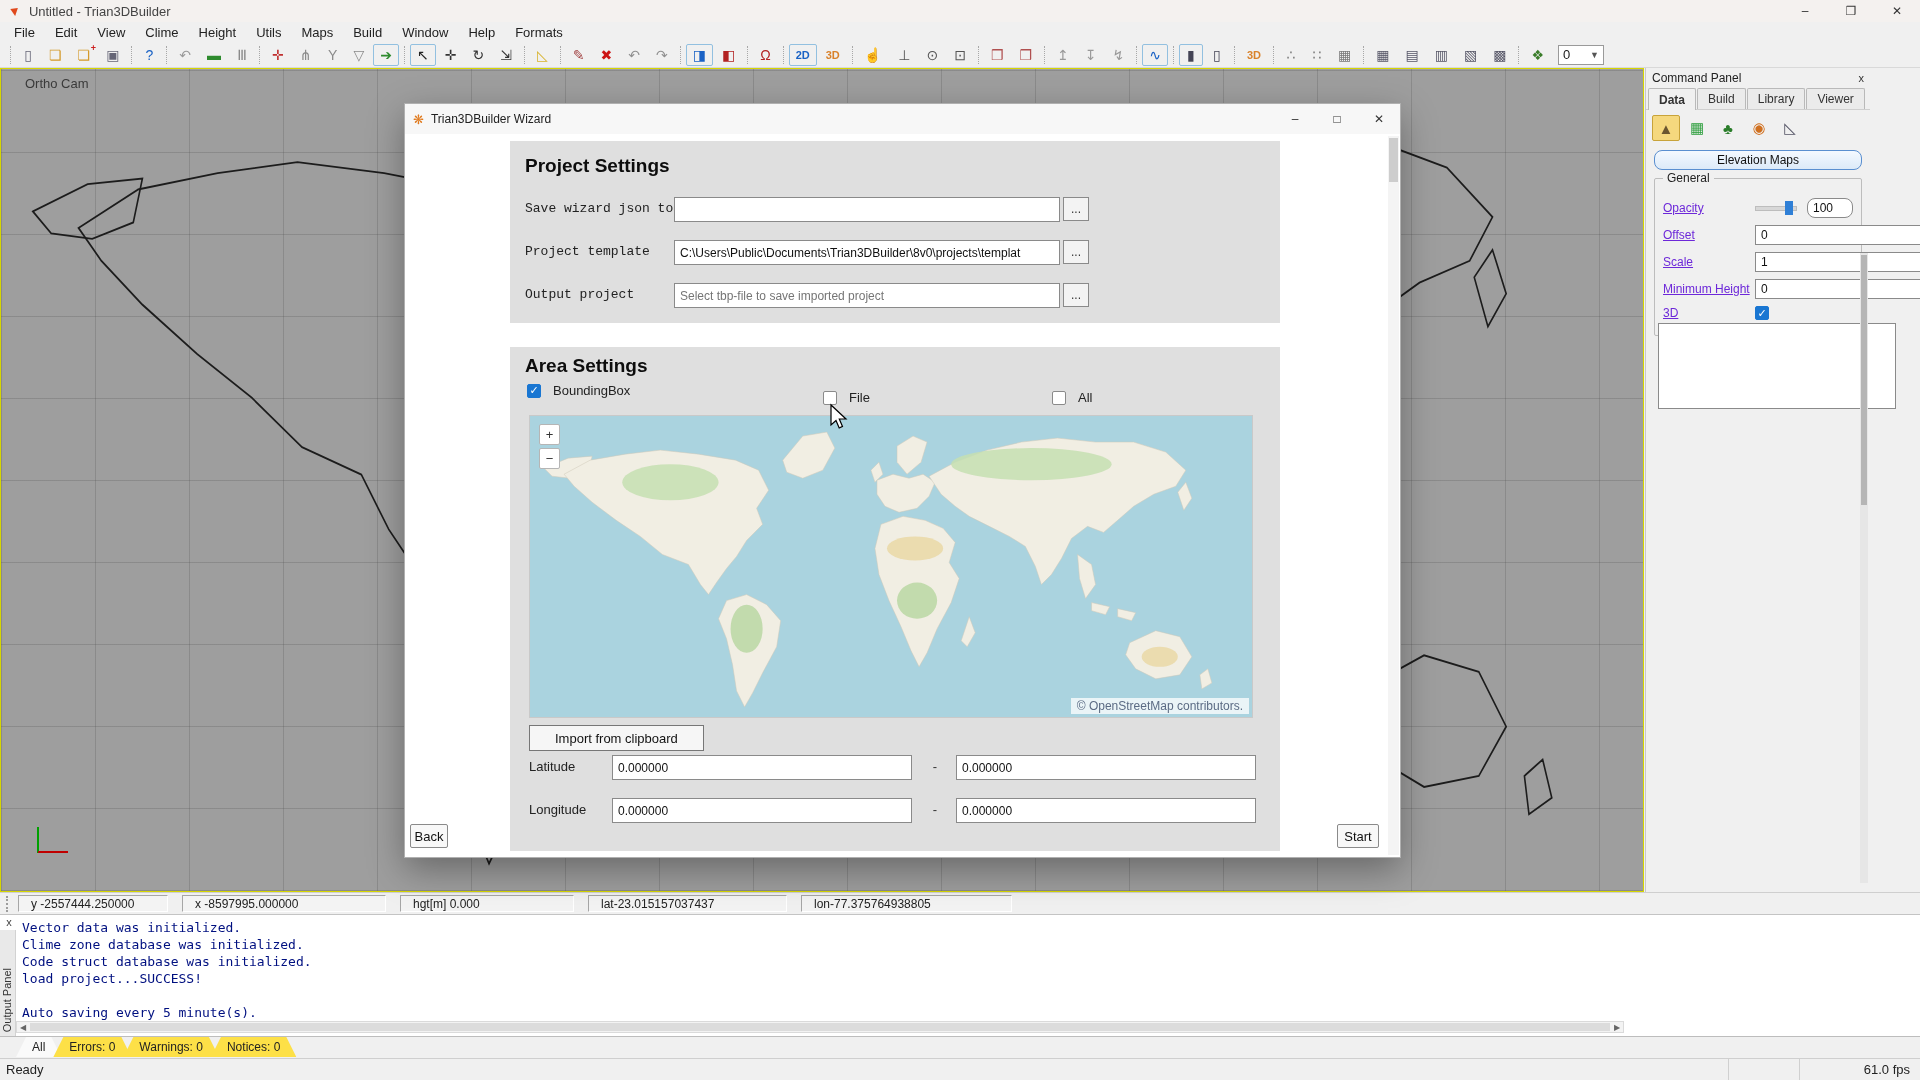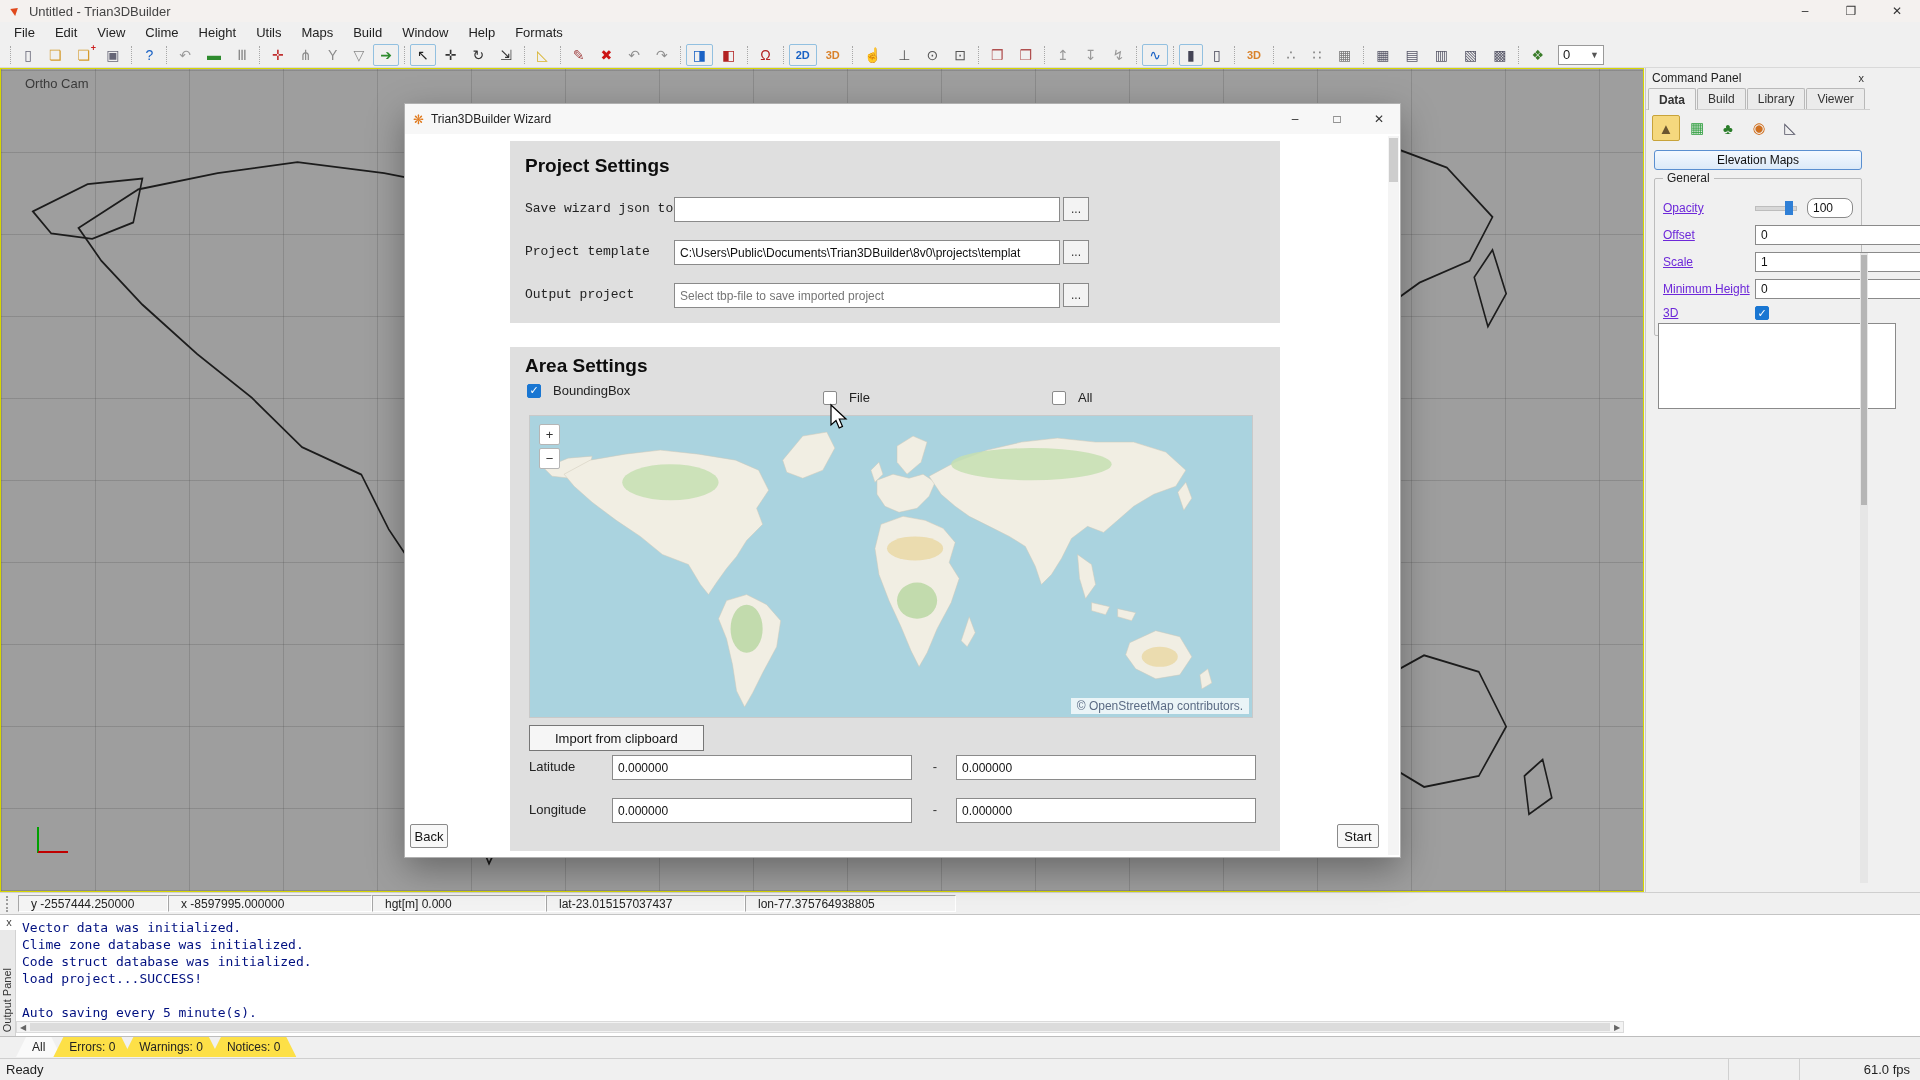--- a/index.html
+++ b/index.html
@@ -47,21 +47,21 @@
   .cp-header{height:18px;display:flex;align-items:center;padding:1px 6px;color:#222;font-size:12px;}
   .cp-close{margin-left:auto;font-size:11px;color:#333;}
   .cp-tabs{display:flex;padding-left:2px;height:21px;align-items:flex-end;}
   .cp-tab{padding:3px 10px;font-size:12px;background:#ebebeb;border:1px solid #b9b9b9;border-bottom:none;
     border-radius:2px 2px 0 0;margin-right:1px;color:#333;}
   .cp-tab.active{background:#f0f0f0;position:relative;top:1px;padding-top:4px;font-weight:bold;}
   .cp-icons{display:flex;gap:3px;padding:5px 6px;border-top:1px solid #cfcfcf;}
   .cp-icon{width:26px;height:24px;display:flex;align-items:center;justify-content:center;font-size:15px;
     border:1px solid transparent;border-radius:2px;position:relative;}
   .cp-icon.selected{background:#f5d87e;border-color:#c8a33a;}
-  .cp-section-btn{margin:4px 8px 6px;height:18px;border:1px solid #5a8fd0;border-radius:3px;
+  .cp-section-btn{margin:4px 8px 6px;height:18px;border:1px solid #5a8fd0;border-radius:8px;
     background:linear-gradient(#f4f9ff,#dceaf8);display:flex;align-items:center;justify-content:center;
     font-size:12px;color:#111;}
   .groupbox{position:relative;margin:8px 8px 4px;border:1px solid #bdbdbd;border-radius:2px;
     padding:12px 8px 8px;}
   .groupbox .legend{position:absolute;top:-8px;left:8px;background:#f0f0f0;padding:0 4px;font-size:12px;color:#222;}
   .cp-row{display:flex;align-items:center;margin:7px 0;}
   .cp-row .lbl{width:92px;font-size:12px;color:#6d28d9;flex:none;text-decoration:underline;}
   .win-input{background:#fff;border:1px solid #8a8a8a;height:20px;padding:0 5px;font-size:12px;
     font-family:"Liberation Sans",sans-serif;box-sizing:border-box;color:#111;}
   .slider{flex:1;height:3px;background:#d7d7d7;border:1px solid #bdbdbd;position:relative;margin-right:10px;}
@@ -76,21 +76,21 @@
   .eye{width:16px;height:10px;border:2px solid #222;border-radius:50%;position:relative;}
   .eye::after{content:"";position:absolute;left:4px;top:1px;width:4px;height:4px;border-radius:50%;background:#222;}
   .cp-list{position:absolute;left:12px;top:255px;width:236px;height:84px;background:#fff;border:1px solid #8a8a8a;}
   .cp-scroll{position:absolute;right:2px;top:185px;width:8px;height:630px;background:#e6e6e6;}
   .cp-scroll .thumb{margin:2px 1px;height:250px;background:#b5b5b5;}
   
   .coordbar{position:absolute;left:0;top:892px;width:100%;height:22px;background:#f0f0f0;
     border-top:1px solid #cfcfcf;display:flex;align-items:center;box-sizing:border-box;padding-left:2px;}
   .grip{width:6px;height:16px;border-left:2px dotted #9d9d9d;margin:0 4px;}
   .coord-cell{height:17px;border:1px solid;border-color:#a6a6a6 #fff #fff #a6a6a6;background:#f3f3f3;
-    display:flex;align-items:center;padding-left:12px;font-size:12px;color:#222;margin-right:0;box-sizing:border-box;}
+    display:flex;align-items:center;padding-left:12px;font-size:12px;color:#222;margin-right:14px;box-sizing:border-box;}
   
   .outpanel{position:absolute;left:0;top:914px;width:100%;height:122px;background:#fff;
     border-top:1px solid #c4c4c4;box-sizing:border-box;}
   .out-close{position:absolute;left:3px;top:1px;font-size:11px;color:#444;width:12px;text-align:center;}
   .out-strip{position:absolute;left:0;top:15px;bottom:0;width:15px;background:#e9e9e9;border-right:1px solid #d2d2d2;}
   .out-strip span{position:absolute;bottom:4px;left:1px;writing-mode:vertical-rl;transform:rotate(180deg);
     font-size:11px;color:#333;}
   .log{position:absolute;left:22px;top:4px;right:8px;bottom:18px;
     font-family:"DejaVu Sans Mono","Liberation Mono",monospace;font-size:13px;line-height:17px;color:#001080;}
   .log div{min-height:17px;white-space:pre;}

